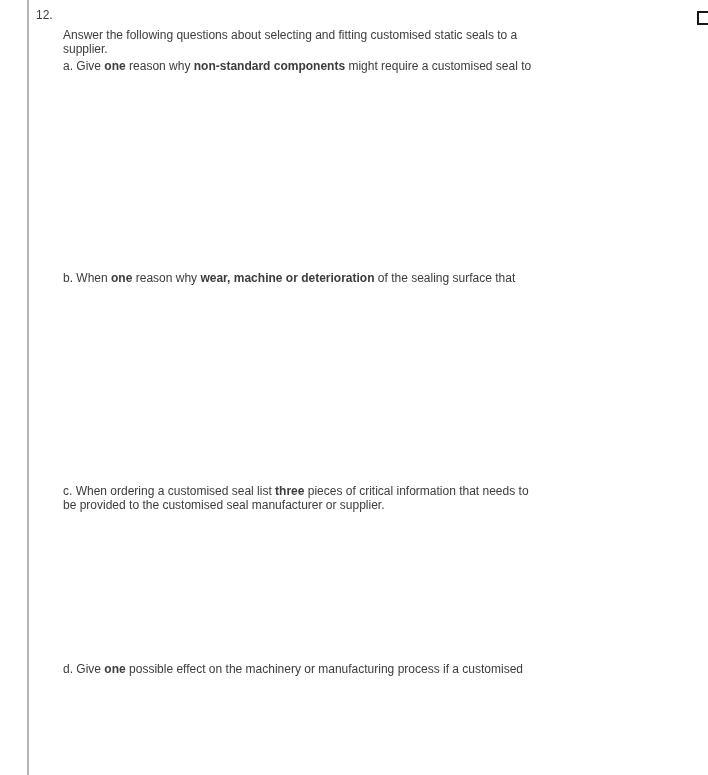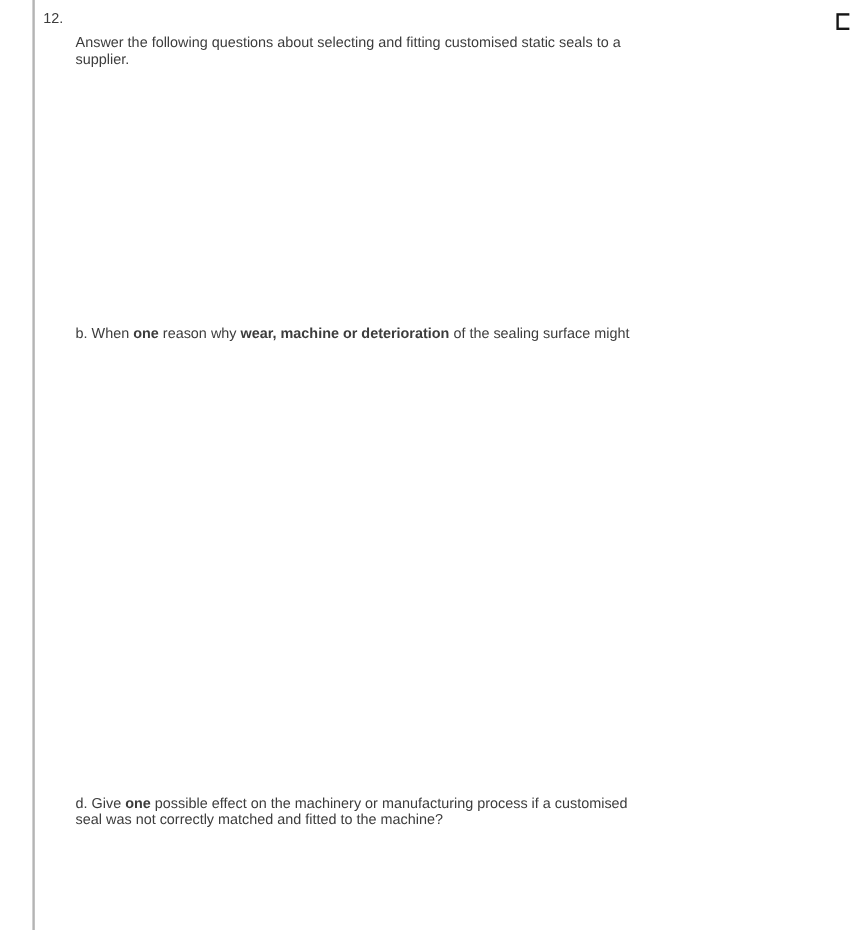--- a/index.html
+++ b/index.html
@@ -76,35 +76,39 @@
   <div class="vrule"></div>
 
   <div class="qnum">12.</div>
 
   <div class="text intro">
       <div class="line"><span>Answer the following questions about selecting and fitting customised static seals to a</span></div>
       <div class="line"><span>supplier.</span></div>
     </div>
 
   <div class="text part part-a">
+      <div class="line"><span>a. Give </span><span class="bold">one</span><span> reason why </span><span class="bold">non-standard components</span><span> might require a customised seal to</span></div>
     </div>
 
   <div class="answer-space space-a"></div>
 
   <div class="text part part-b">
-      <div class="line"><span>b. When </span><span class="bold">one</span><span> reason why </span><span class="bold">wear, machine or deterioration</span><span> of the sealing surface might</span></div>
+      <div class="line"><span>b. When </span><span class="bold">one</span><span> reason why </span><span class="bold">wear, machine or deterioration</span><span> of the sealing surface that</span></div>
     </div>
 
   <div class="answer-space space-b"></div>
 
+  <div class="text part part-c">
+      <div class="line"><span>c. When ordering a customised seal list </span><span class="bold">three</span><span> pieces of critical information that needs to</span></div>
+      <div class="line"><span>be provided to the customised seal manufacturer or supplier.</span></div>
+    </div>
 
   <div class="answer-space space-c"></div>
 
   <div class="text part part-d">
       <div class="line"><span>d. Give </span><span class="bold">one</span><span> possible effect on the machinery or manufacturing process if a customised</span></div>
-      <div class="line"><span>seal was not correctly matched and fitted to the machine?</span></div>
     </div>
 
   <div class="answer-space space-d"></div>
 
   <div class="markbox"></div>
 
 </div>
 
 </body></html>

